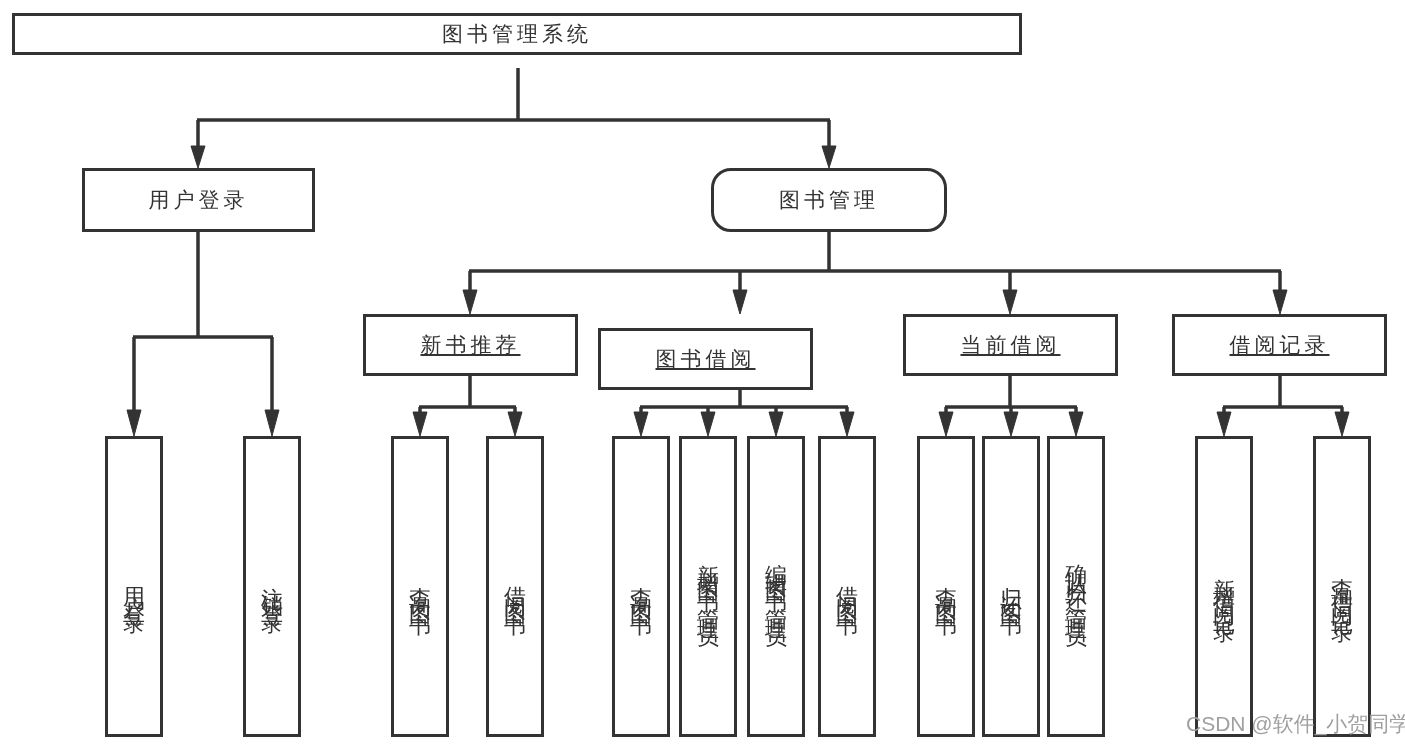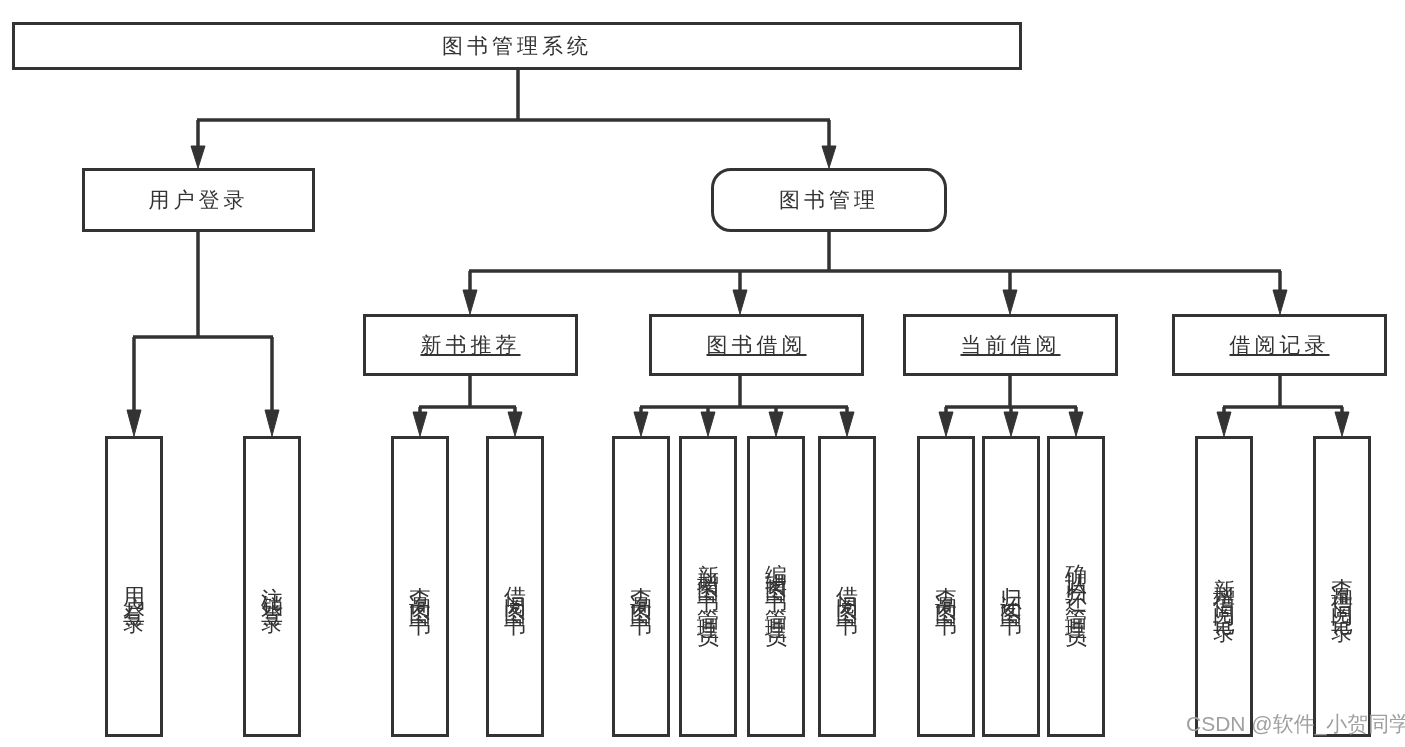--- a/index.html
+++ b/index.html
@@ -8,25 +8,25 @@
     font-family:"Liberation Sans", sans-serif; color:#333333; overflow:hidden;
   }
   svg.wires { position:absolute; left:0; top:0; z-index:1; }
   svg.wires path { stroke:#333333; stroke-width:3.5; fill:none; }
   svg.wires polygon { fill:#333333; stroke:#333333; }
   .box {
     position:absolute; background:#ffffff; border:3px solid #333333;
     box-sizing:border-box; display:flex; align-items:center; justify-content:center;
     font-size:21px; letter-spacing:4px; z-index:2; white-space:nowrap;
   }
-  .root-box  { left:12px;  top:22px;  width:1010px; height:48px; }
+  .root-box  { left:12px;  top:13px;  width:1010px; height:42px; }
   .lvl2-login{ left:82px;  top:168px; width:233px;  height:64px; }
   .lvl2-mgmt { left:711px; top:168px; width:236px;  height:64px;border-radius:20px; }
   .lvl3 { top:314px; width:215px; height:62px;text-decoration:underline; }
-  .s0 { left:363px; }  .s1 { left:649px; }  .s2 { left:903px; }  .s3 { left:1172px; }
+  .s0 { left:363px; }  .s1 { left:598px;margin-top:14px; }  .s2 { left:903px; }  .s3 { left:1172px; }
   .leaf {
     top:436px; width:58px; height:301px;
     writing-mode:vertical-rl; text-orientation:mixed;
     font-size:22px; letter-spacing:9px; line-height:1;
   }
   .l-login0 { left:105px; }  .l-login1 { left:243px; }
   .l-a0 { left:391px; }  .l-a1 { left:486px; }
   .l-b0 { left:612px; }  .l-b1 { left:679px; }  .l-b2 { left:747px; }  .l-b3 { left:818px; }
   .l-c0 { left:917px; }  .l-c1 { left:982px; }  .l-c2 { left:1047px; }
   .l-d0 { left:1195px; } .l-d1 { left:1313px; }

